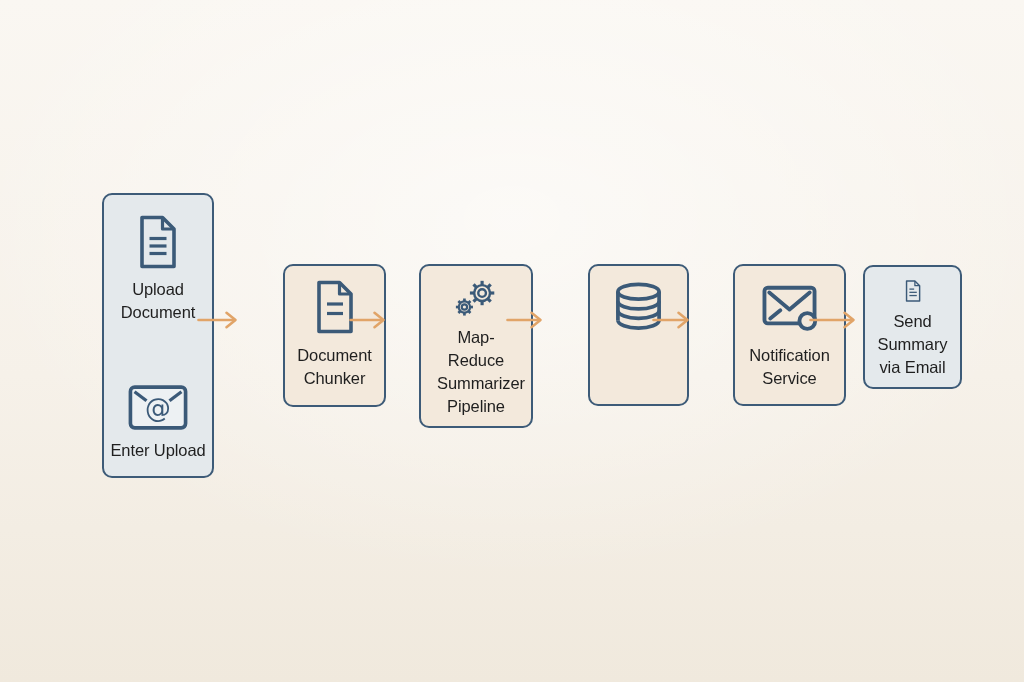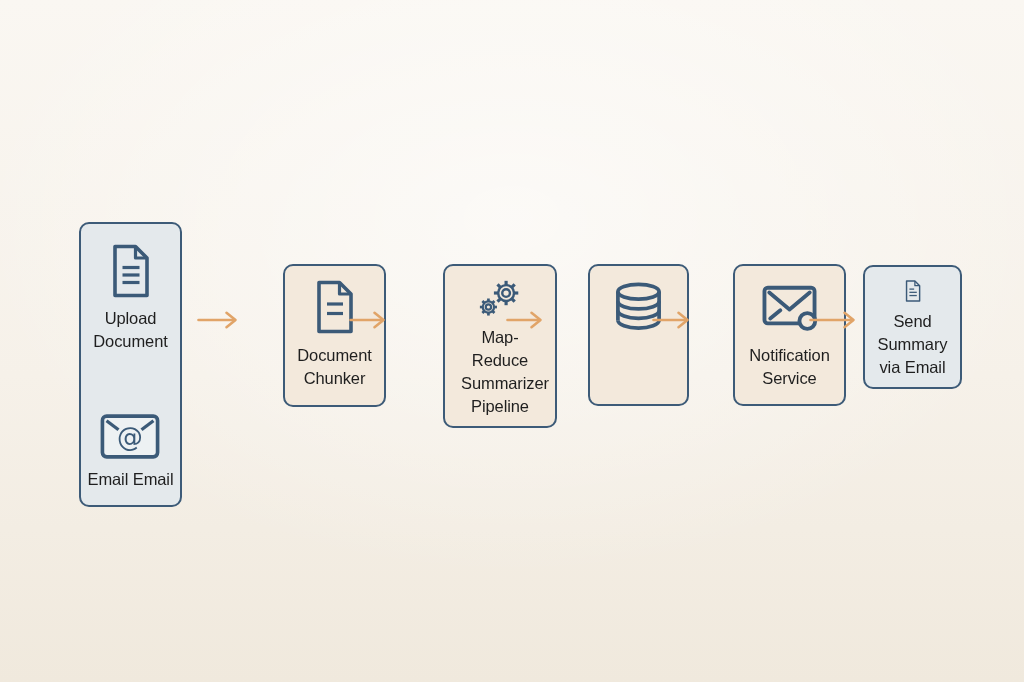--- a/index.html
+++ b/index.html
@@ -49,39 +49,39 @@
   .env-bg{fill:var(--env-fill);}
   .at-glyph{stroke:none;fill:var(--icon);font-family:"DejaVu Sans",sans-serif;}
   .arrow{position:absolute;stroke:var(--arrow);fill:none;}
   .arrow line,.arrow polyline{stroke-width:2.6;stroke-linecap:round;stroke-linejoin:round;}
 </style>
 </head>
 <body>
 
 <div class="canvas">
 
-  <div class="node blue" style="left:79px;top:193px;width:103px;height:285px;padding:20px 4px 14px;justify-content:space-between;margin-top:29px;">
+  <div class="node blue" style="left:102px;top:193px;width:112px;height:285px;padding:20px 4px 14px;justify-content:space-between;">
     <div class="node-group">
       <svg class="icon" viewBox="0 0 46 54" width="46" height="54">
         <path d="M7 2.5 H27.5 L39 14 V51.5 H7 Z" stroke-width="3.6" stroke-linejoin="round"></path>
         <path d="M27.5 2.5 V14 H39" stroke-width="3.2" stroke-linejoin="round"></path>
         <line x1="14.5" y1="23.5" x2="31.5" y2="23.5" stroke-width="3.2"></line>
         <line x1="14.5" y1="31" x2="31.5" y2="31" stroke-width="3.2"></line>
         <line x1="14.5" y1="38.5" x2="31.5" y2="38.5" stroke-width="3.2"></line>
       </svg>
       <div class="label" style="margin-top:9px;">Upload Document</div>
     </div>
     <div class="node-group">
       <svg class="icon" viewBox="0 0 62 47" width="60" height="45">
         <rect class="env-bg" x="2.2" y="2.2" width="57.6" height="42.6" rx="4.5" stroke-width="3.8"></rect>
         <line x1="6.5" y1="7" x2="19" y2="16.5" stroke-width="3.4"></line>
         <line x1="55.5" y1="7" x2="43" y2="16.5" stroke-width="3.4"></line>
         <text class="at-glyph" x="31" y="33.5" text-anchor="middle" font-size="27">@</text>
       </svg>
-      <div class="label" style="margin-top:9px;">Email Email</div>
+      <div class="label" style="margin-top:9px;">Enter Upload</div>
     </div>
   </div>
 
   <svg class="arrow" style="left:197px;top:310px;" width="44" height="20">
     <line x1="1.5" y1="10" x2="37" y2="10"></line>
     <polyline points="29.5,2.8 38.5,10 29.5,17.2"></polyline>
   </svg>
 
   <div class="node tan" style="left:243px;top:264px;width:103px;height:143px;padding:14px 4px;">
     <svg class="icon" viewBox="0 0 46 54" width="46" height="54">
@@ -91,21 +91,21 @@
       <line x1="15" y1="33.5" x2="31" y2="33.5" stroke-width="3.2"></line>
     </svg>
     <div class="label" style="margin-top:10px;">Document Chunker</div>
   </div>
 
   <svg class="arrow" style="left:349px;top:310px;" width="40" height="20">
     <line x1="1.5" y1="10" x2="33" y2="10"></line>
     <polyline points="25.5,2.8 34.5,10 25.5,17.2"></polyline>
   </svg>
 
-  <div class="node tan" style="left:403px;top:264px;width:114px;height:164px;padding:13px 16px 8px;">
+  <div class="node tan" style="left:379px;top:264px;width:114px;height:164px;padding:13px 16px 8px;">
     <svg class="icon" viewBox="0 0 72 64" width="70" height="62">
 
       <g stroke-width="5.2">
         <line x1="46" y1="23" x2="66" y2="23"></line>
         <line x1="46" y1="23" x2="60.1" y2="37.1"></line>
         <line x1="46" y1="23" x2="46" y2="43"></line>
         <line x1="46" y1="23" x2="31.9" y2="37.1"></line>
         <line x1="46" y1="23" x2="26" y2="23"></line>
         <line x1="46" y1="23" x2="31.9" y2="8.9"></line>
         <line x1="46" y1="23" x2="46" y2="3"></line>

